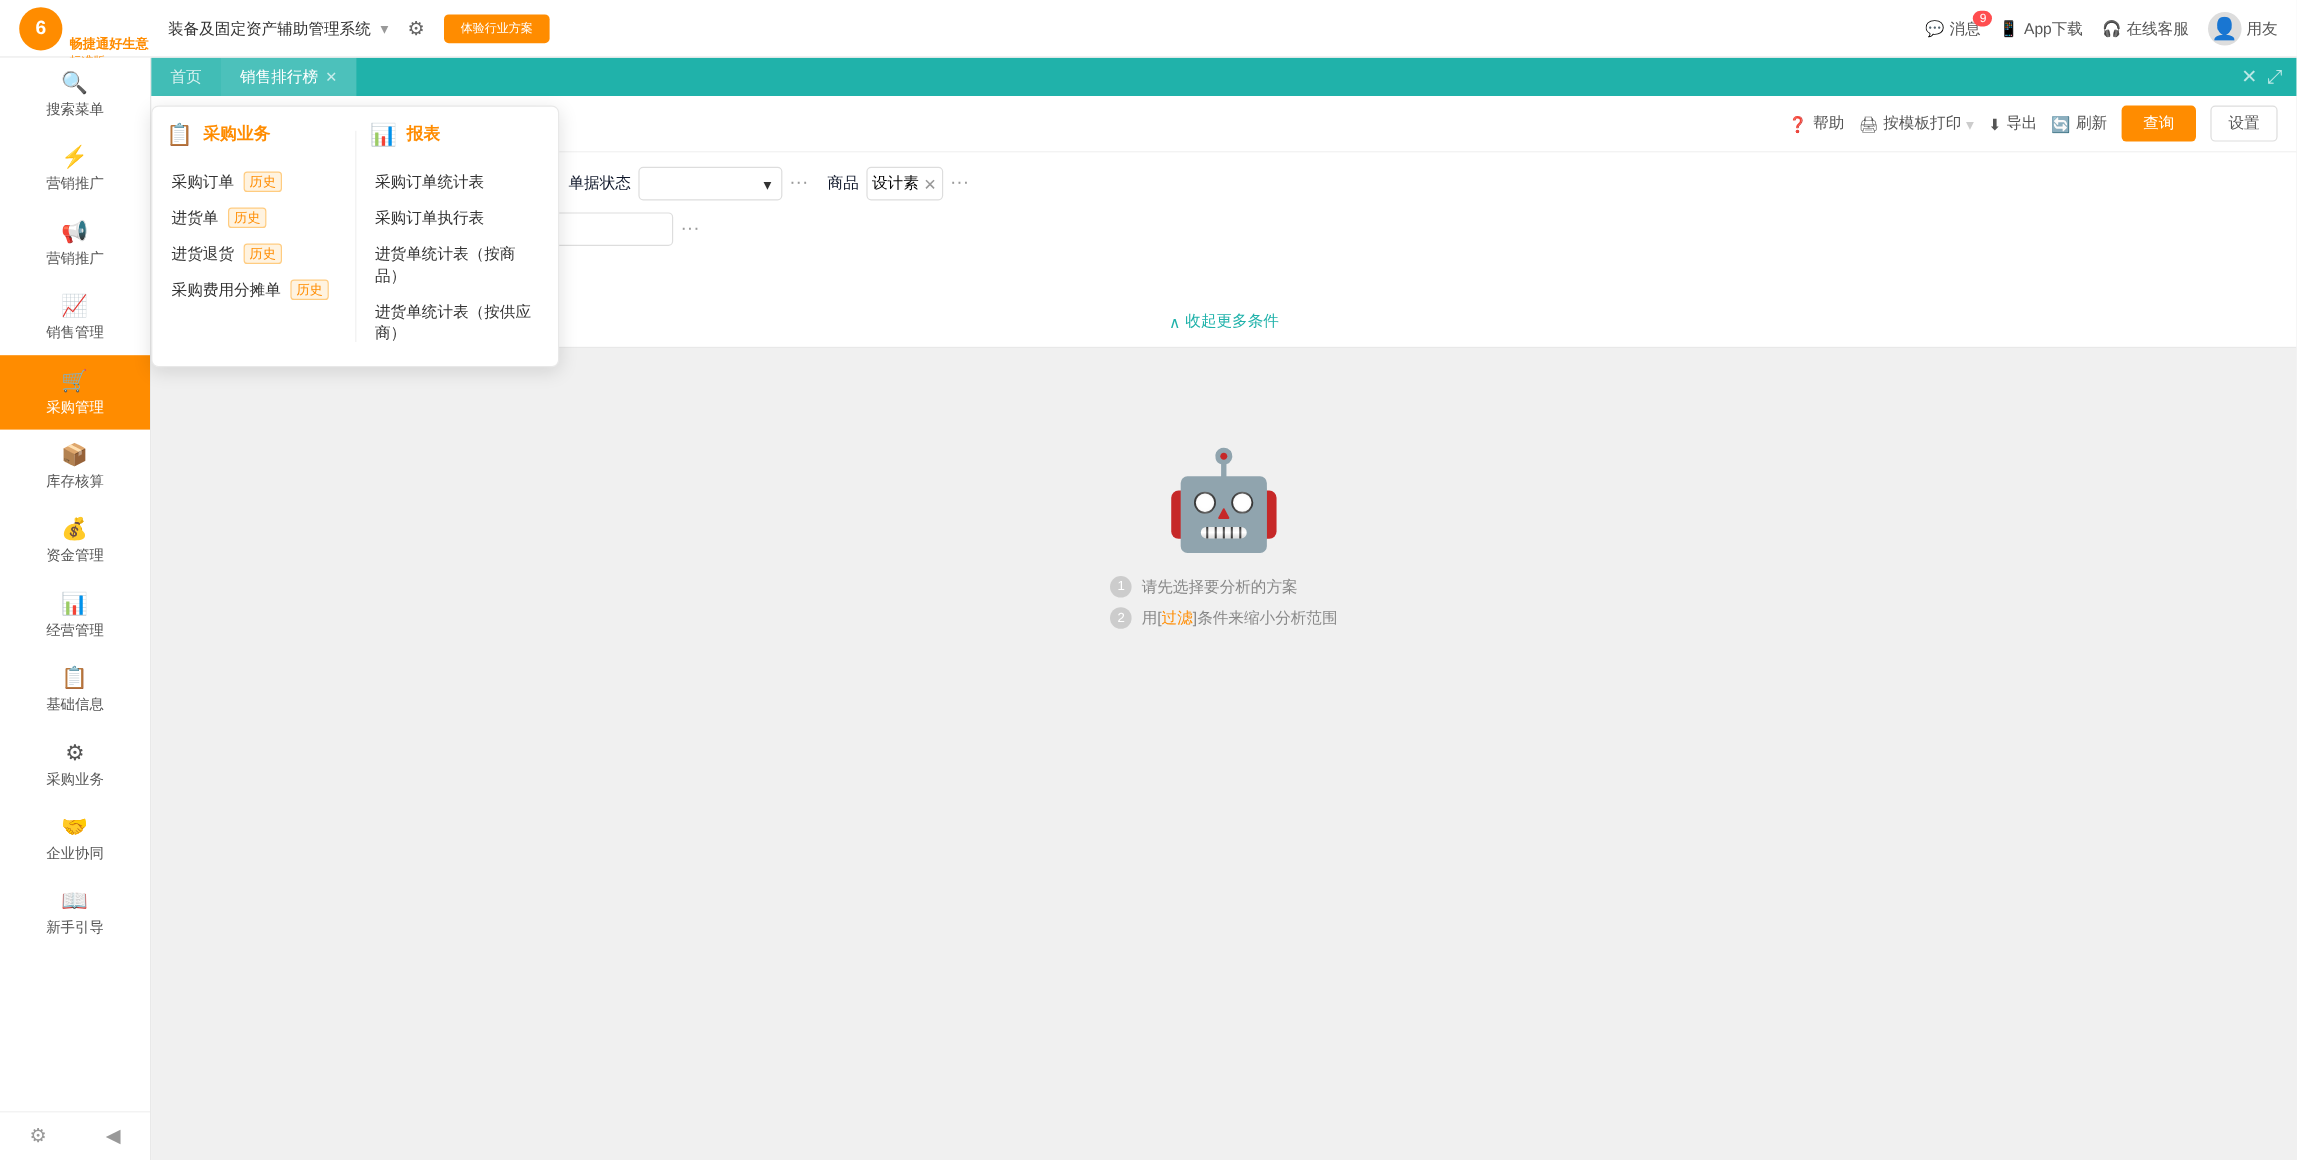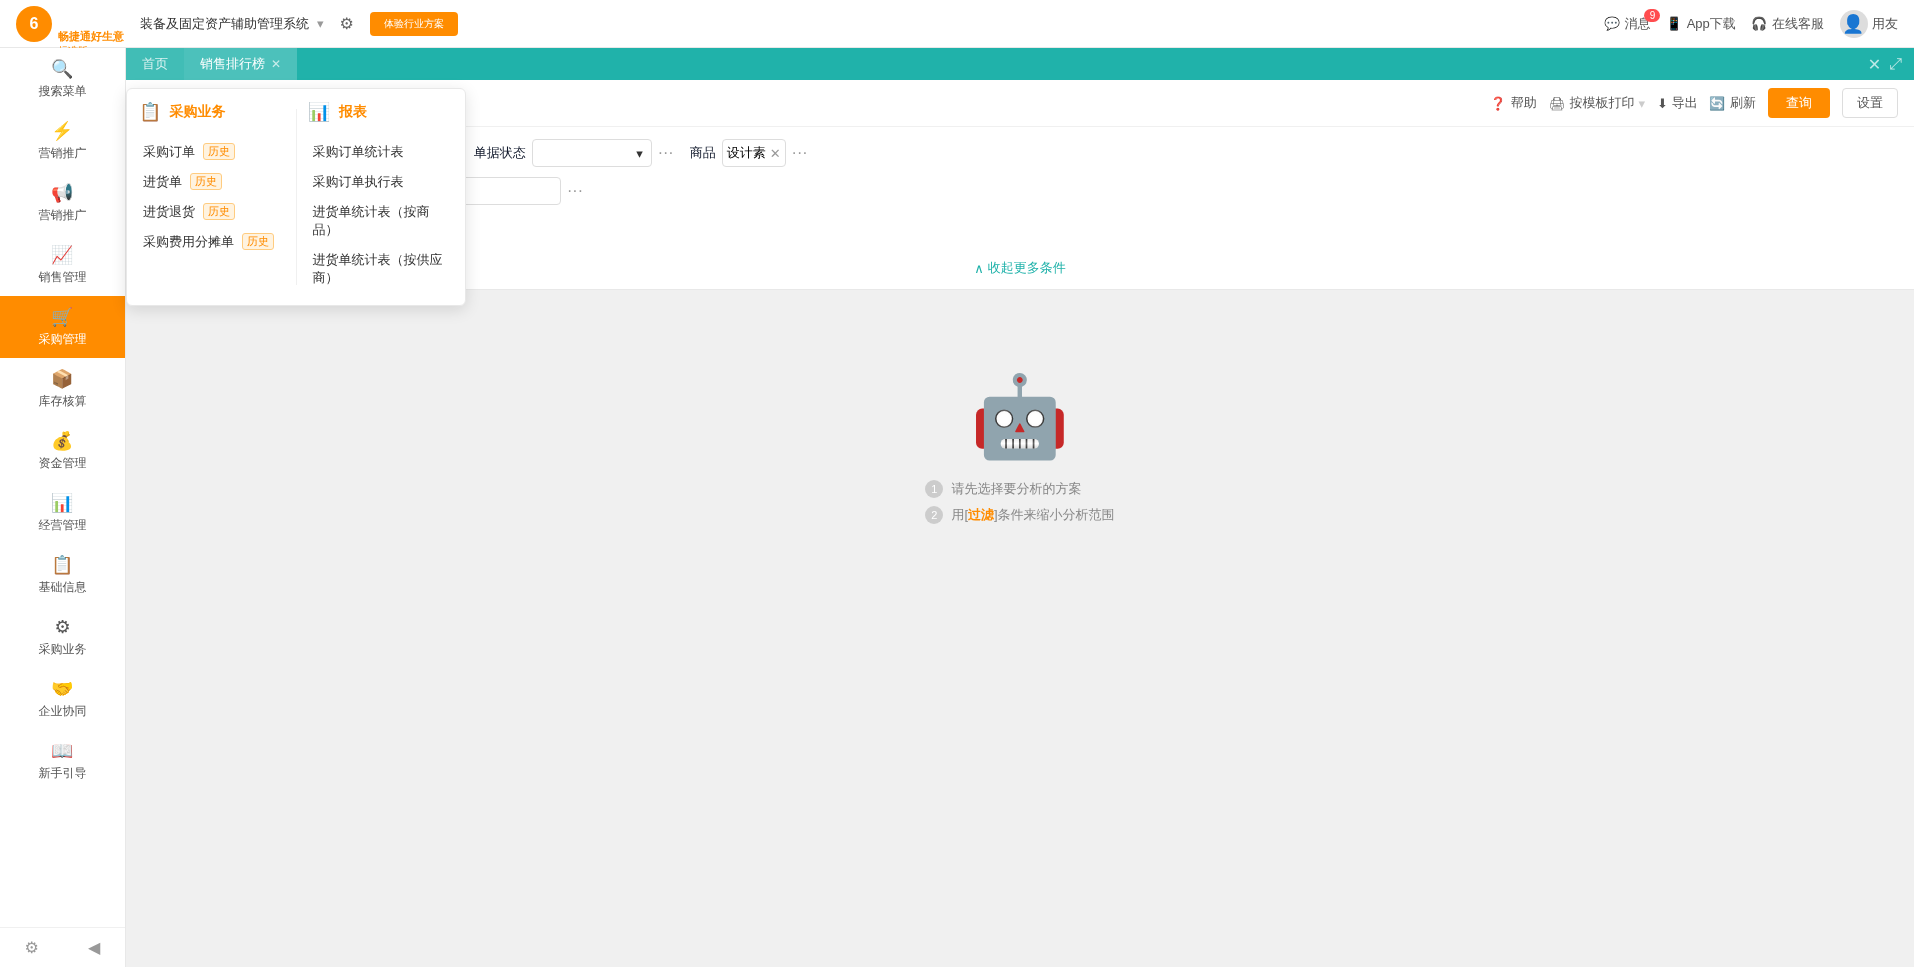--- a/index.html
+++ b/index.html
@@ -54,21 +54,21 @@
     .filter-tag .tag-close { color: #999; cursor: pointer; }
     .date-range { display: flex; align-items: center; gap: 4px; }
     .date-input { border: 1px solid #ddd; border-radius: 4px; padding: 4px 8px; font-size: 12px; color: #333; height: 28px; min-width: 100px; }
     .collapse-btn { display: flex; align-items: center; gap: 4px; color: #20b2aa; cursor: pointer; font-size: 13px; margin-top: 6px; justify-content: center; }
     .ellipsis { color: #999; font-size: 16px; cursor: pointer; }
 
     
     .empty-state { display: flex; flex-direction: column; align-items: center; justify-content: center; padding: 80px 0; }
     .empty-step { display: flex; align-items: center; gap: 8px; color: #888; font-size: 13px; }
     .step-num { width: 18px; height: 18px; border-radius: 50%; background: #ccc; color: white; display: flex; align-items: center; justify-content: center; font-size: 11px; }
-    .highlight-text { color: #ff8c00; font-weight: bold; }
+    .highlight-text { color: #ff8c00; }
 
     
     .dropdown-menu { position: absolute; top: 40px; left: 0; background: white; border: 1px solid #e8e8e8; border-radius: 6px; box-shadow: 0 4px 16px rgba(0,0,0,0.12); z-index: 100; width: 340px; padding: 12px 0; }
     .menu-sections { display: flex; gap: 0; }
     .menu-section { flex: 1; padding: 0 12px; }
     .menu-section-divider { width: 1px; background: #f0f0f0; margin: 8px 0; }
     .menu-section-title { display: flex; align-items: center; gap: 8px; color: #ff8c00; font-size: 14px; font-weight: bold; margin-bottom: 8px; padding-bottom: 6px; }
     .menu-section-title .section-icon { font-size: 18px; }
     .menu-item-row { display: flex; align-items: flex-start; gap: 8px; padding: 6px 4px; cursor: pointer; color: #333; font-size: 13px; border-radius: 4px; }
     .history-badge { background: #fff3e0; color: #ff8c00; border: 1px solid #ffcc80; border-radius: 3px; font-size: 11px; padding: 0 4px; }

